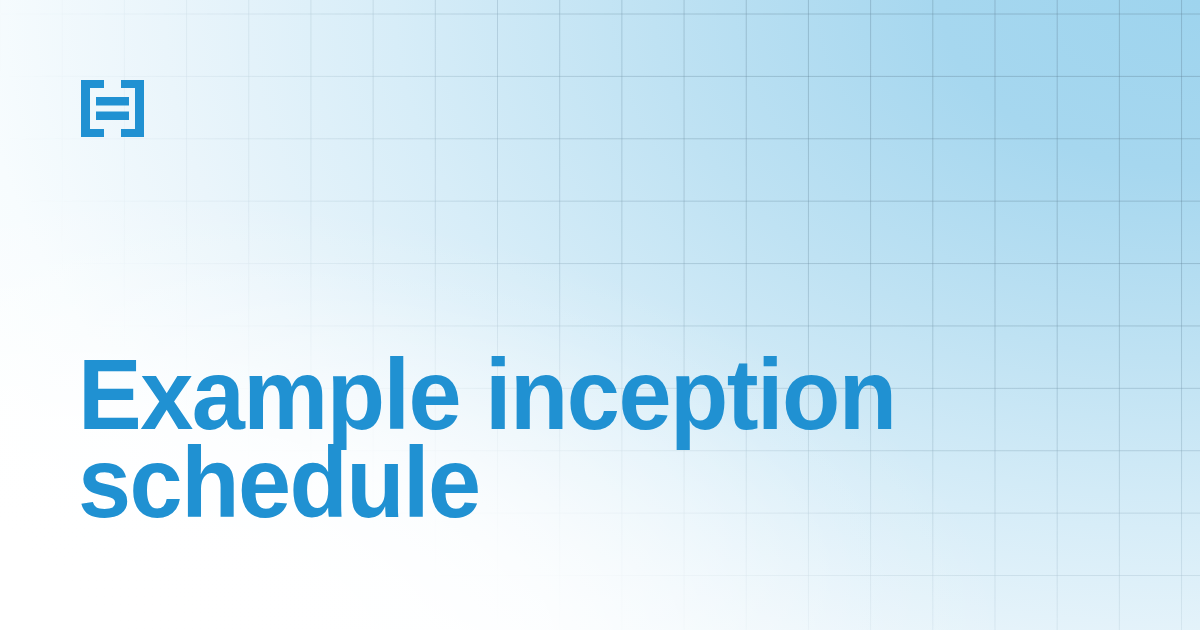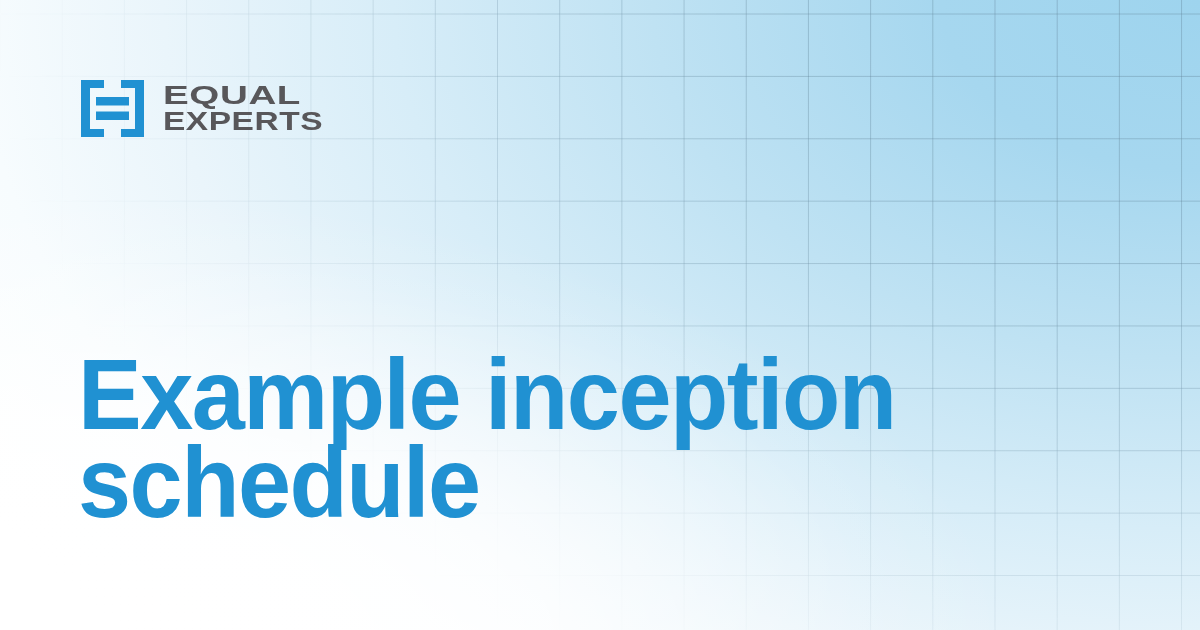--- a/index.html
+++ b/index.html
@@ -138,25 +138,19 @@
         <path d="M0 0 H23 V8 H9 V49 H23 V57 H0 Z" fill="#2091d2"></path>
 
         <path d="M63 0 H40 V8 H54 V49 H40 V57 H63 Z" fill="#2091d2"></path>
 
         <rect x="15" y="17" width="33" height="8.5" fill="#2091d2"></rect>
 
         <rect x="15" y="31.5" width="33" height="8.5" fill="#2091d2"></rect>
       </svg>
     </span>
 
-    <span class="logo-words">
-      <svg viewBox="0 0 162 52" xmlns="http://www.w3.org/2000/svg" aria-hidden="true">
-        <text x="0" y="21" font-family="'Liberation Sans Narrow','Liberation Sans',sans-serif" font-size="25" font-weight="bold" letter-spacing="0.4" fill="#58575a" textLength="138" lengthAdjust="spacingAndGlyphs">EQUAL</text>
-        <text x="0" y="47" font-family="'Liberation Sans Narrow','Liberation Sans',sans-serif" font-size="25" font-weight="bold" letter-spacing="0.4" fill="#58575a" textLength="160" lengthAdjust="spacingAndGlyphs">EXPERTS</text>
-      </svg>
-    </span>
 
   </div>
 
   <h1 class="headline">Example inception
 schedule</h1>
 
 </div>
 
 </body></html>

